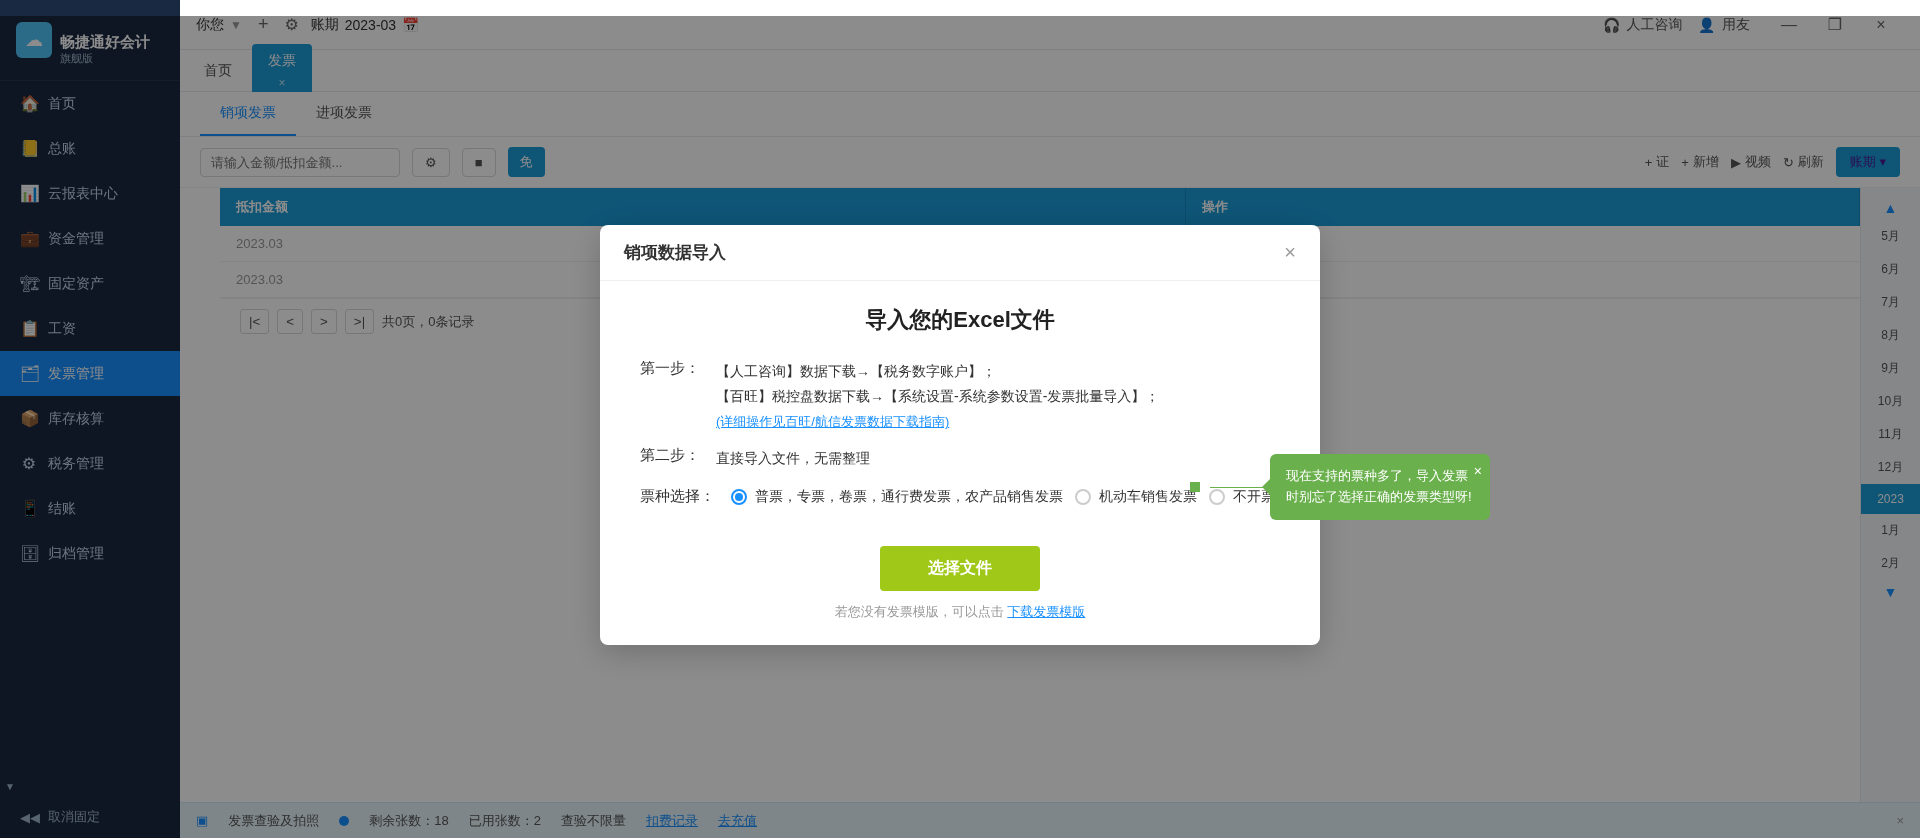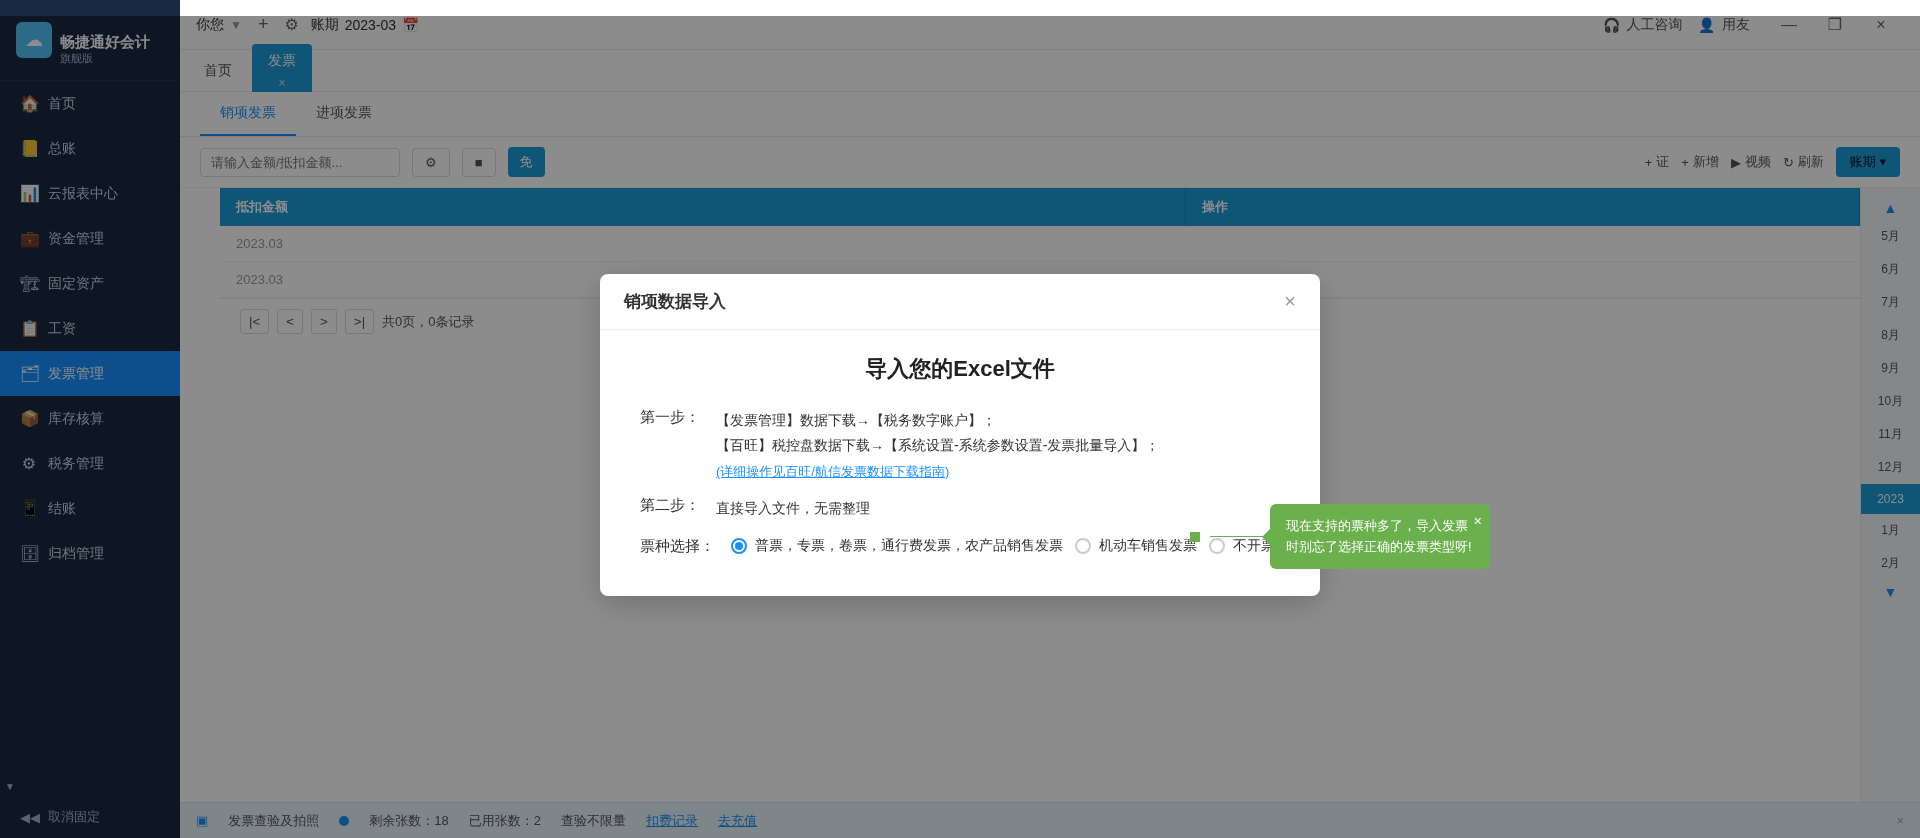--- a/index.html
+++ b/index.html
@@ -52,21 +52,21 @@
     .sub-nav-item.active { color: #1890ff; border-bottom: 2px solid #1890ff; }
 
     
     .toolbar { display: flex; align-items: center; padding: 10px 20px; background: #fff; gap: 12px; border-bottom: 1px solid #f0f0f0; }
     .toolbar-search { border: 1px solid #d9d9d9; border-radius: 4px; padding: 6px 10px; font-size: 13px; color: #3b82f6; width: 200px; }
     .toolbar-btn { display: flex; align-items: center; gap: 4px; padding: 6px 12px; border-radius: 4px; cursor: pointer; font-size: 13px; }
     .toolbar-btn.teal { background: #1a9bd8; color: white; border: none; }
     .toolbar-btn.outline { background: white; color: #555; border: 1px solid #d9d9d9; }
     .toolbar-right { margin-left: auto; display: flex; align-items: center; gap: 12px; }
     .toolbar-action { display: flex; align-items: center; gap: 4px; color: #555; cursor: pointer; font-size: 13px; }
-    .toolbar-period-btn { background: #1a9bd8; color: #0f172a; border: none; padding: 6px 14px; border-radius: 4px; cursor: pointer; font-size: 13px; display: flex; align-items: center; gap: 4px; }
+    .toolbar-period-btn { background: #1a9bd8; color: #4c1d95; border: none; padding: 6px 14px; border-radius: 4px; cursor: pointer; font-size: 13px; display: flex; align-items: center; gap: 4px; }
 
     
     .content-area { flex: 1; display: flex; gap: 0; overflow: hidden; position: relative; }
     .content-main { flex: 1; overflow: hidden; background: #fff; padding-left: 40px; }
     .content-table { width: 100%; border-collapse: collapse; }
     .content-table th { background: #1a9bd8; color: white; padding: 10px 16px; font-size: 13px; text-align: left; border-right: 1px solid #1588c2; }
     .content-table td { padding: 10px 16px; font-size: 13px; border-bottom: 1px solid #f0f0f0; }
 
     
     .right-sidebar { width: 60px; background: #f5f6fa; border-left: 1px solid #e8eaf0; display: flex; flex-direction: column; align-items: center; padding-top: 8px; }
@@ -327,21 +327,21 @@
     <div class="modal-header">
       <span class="modal-title">销项数据导入</span>
       <span class="modal-close">×</span>
     </div>
     <div class="modal-body">
       <div class="modal-main-title">导入您的Excel文件</div>
 
       <div class="step-row">
         <span class="step-label">第一步：</span>
         <div class="step-content">
-          <div><span class="bracket">【发票管理】</span>数据下载→【税务数字账户】；</div>
+          <div><span class="bracket">【人工咨询】</span>数据下载→【税务数字账户】；</div>
           <div><span class="bracket">【百旺】</span>税控盘数据下载→【系统设置-系统参数设置-发票批量导入】；</div>
           <div><a class="step-link">(详细操作见百旺/航信发票数据下载指南)</a></div>
         </div>
       </div>
 
       <div class="step-row" style="margin-top:12px;">
         <span class="step-label">第二步：</span>
         <span class="step-content">直接导入文件，无需整理</span>
       </div>
 
@@ -371,14 +371,21 @@
           <div style="width:10px;height:10px;background:#6ab04c;border-radius:50;position:relative;left:-10px;"></div>
           <div style="width:60px;height:1px;background:#6ab04c;position:relative;"></div>
           <div class="tooltip-box" style="position:relative;">
             <span class="tooltip-close">×</span>
             <span>现在支持的票种多了，导入发票时别忘了选择正确的发票类型呀!</span>
           </div>
         </div>
       </div>
     </div>
 
+    <div class="modal-footer">
+      <button class="select-file-btn">选择文件</button>
+      <div class="modal-download">
+        <span>若您没有发票模版，可以点击</span>
+        <a class="dl-link">下载发票模版</a>
+      </div>
+    </div>
   </div>
 </div>
 
 </body></html>

